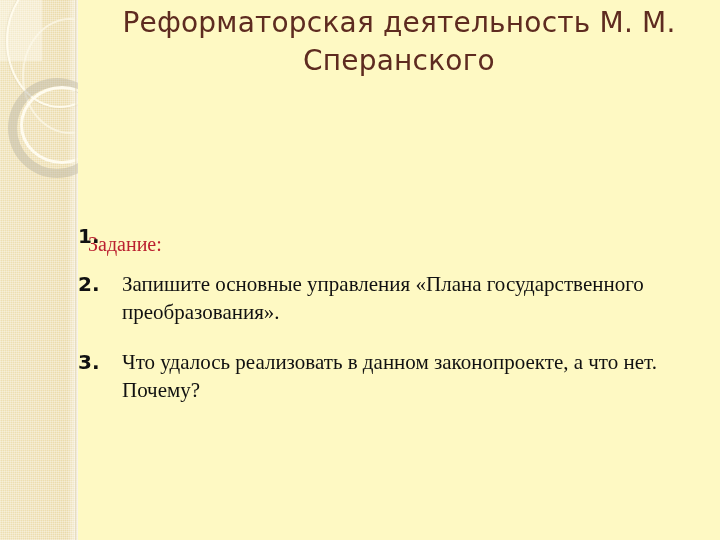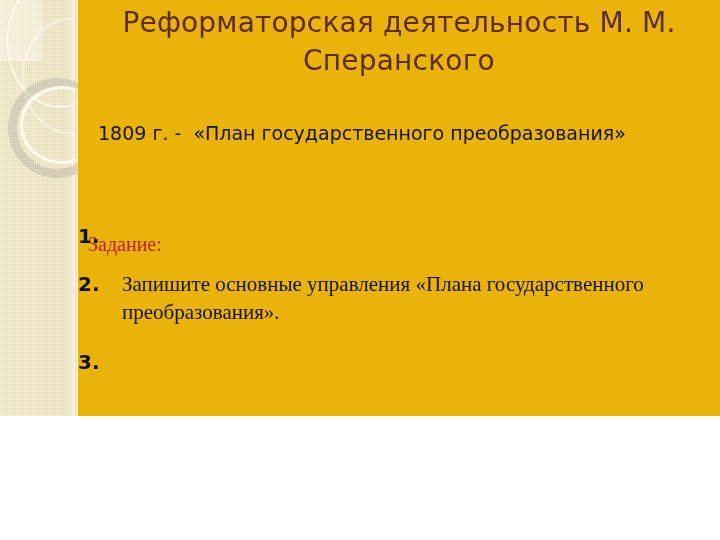--- a/index.html
+++ b/index.html
@@ -12,22 +12,22 @@
     width: 720px;
     height: 540px;
     overflow: hidden;
     font-family: "Liberation Sans", sans-serif;
     -webkit-font-smoothing: antialiased;
   }
 
   .slide {
     position: relative;
     width: 720px;
-    height: 416px;
-    background: #eab308;
+    height: 540px;
+    background: #fef9c3;
     overflow: hidden;
   }
 
   
   .side-band {
     position: absolute;
     left: 0;
     top: 0;
     width: 78px;
     height: 540px;
@@ -206,34 +206,34 @@
     <div class="ring-thin2"></div>
     <div class="ring-thick"></div>
     <div class="ring-cream"></div>
     <div class="band-edge"></div>
   </div>
 
   <div class="content">
 
     <div class="slide-title">Реформаторская деятельность М. М. Сперанского</div>
 
-    <div class="subtitle">1809 г. -  «План государственного преобразования»</div>
 
     <div class="task-label">Задание:</div>
 
     <div class="task-list">
 
       <div class="task-item">
         <span class="num">1.</span>
       </div>
 
       <div class="task-item wide">
         <span class="num">2.</span>
         <span class="txt">Запишите основные управления «Плана государственного преобразования».</span>
       </div>
 
       <div class="task-item">
         <span class="num">3.</span>
+        <span class="txt">Что удалось реализовать в данном законопроекте, а что  нет. Почему?</span>
       </div>
 
     </div>
   </div>
 </div>
 
 </body></html>

